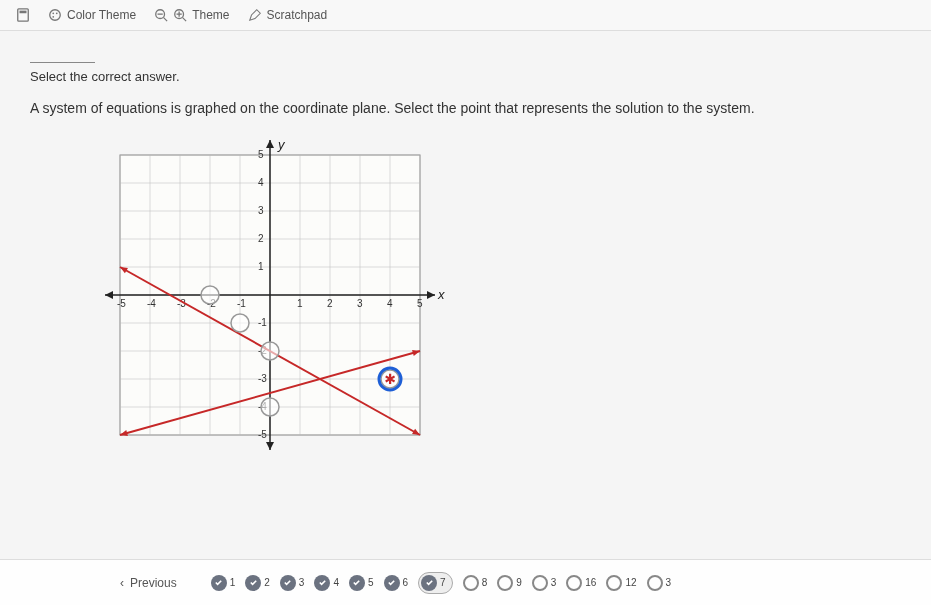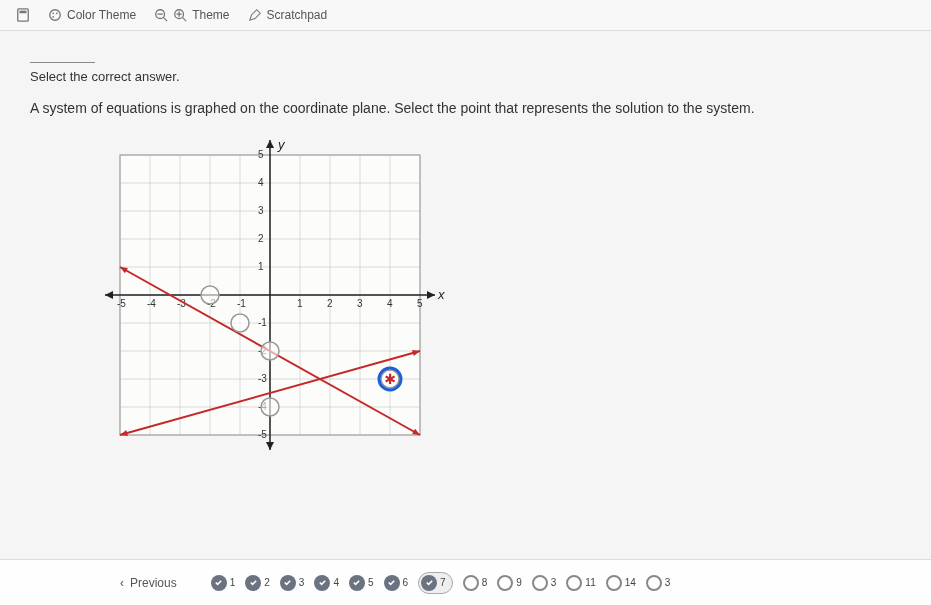--- a/index.html
+++ b/index.html
@@ -298,24 +298,24 @@
       <div class="qitem">
         <div class="qcircle empty"></div>
         <span>9</span>
       </div>
       <div class="qitem">
         <div class="qcircle empty"></div>
         <span>3</span>
       </div>
       <div class="qitem">
         <div class="qcircle empty"></div>
-        <span>11</span>
-      </div>
-      <div class="qitem">
-        <div class="qcircle empty"></div>
-        <span>14</span>
+        <span>16</span>
+      </div>
+      <div class="qitem">
+        <div class="qcircle empty"></div>
+        <span>12</span>
       </div>
       <div class="qitem">
         <div class="qcircle empty"></div>
         <span>3</span>
       </div>
     </div>
 </div>
 
 </body></html>

